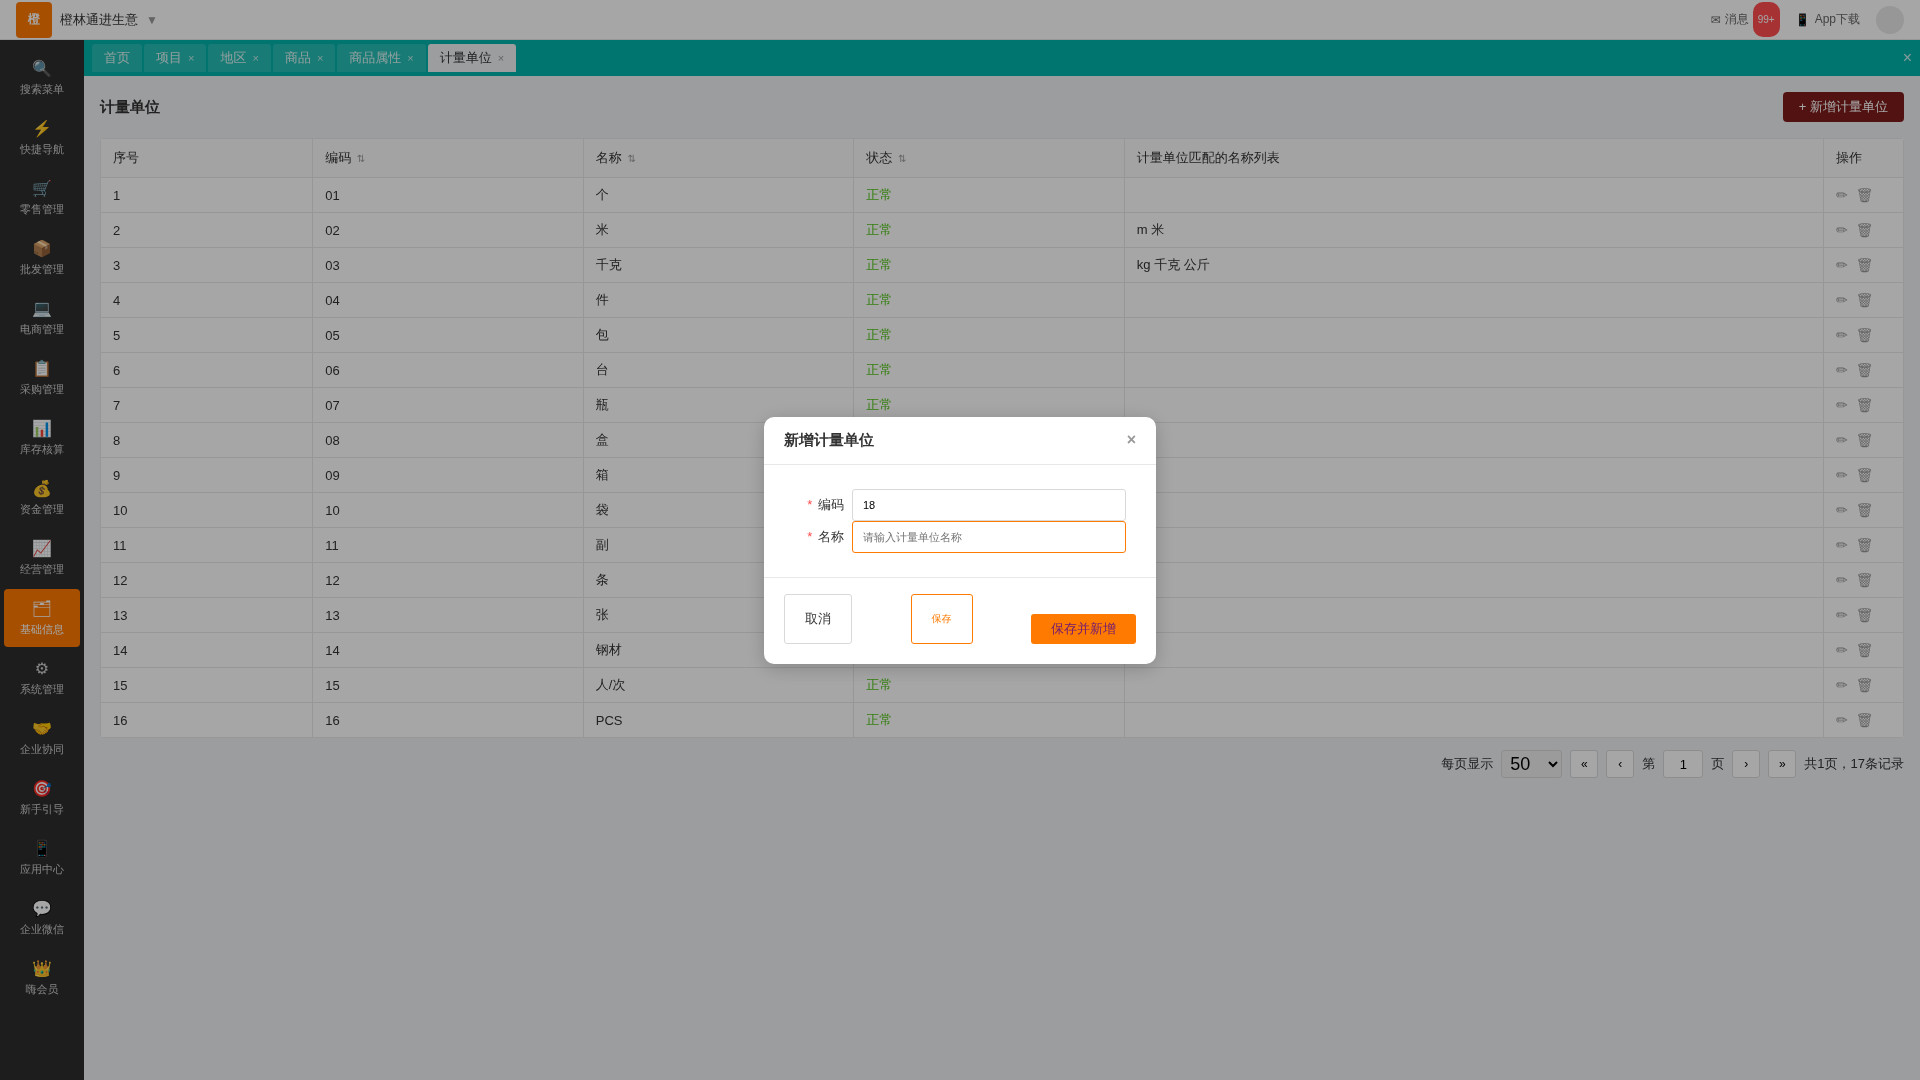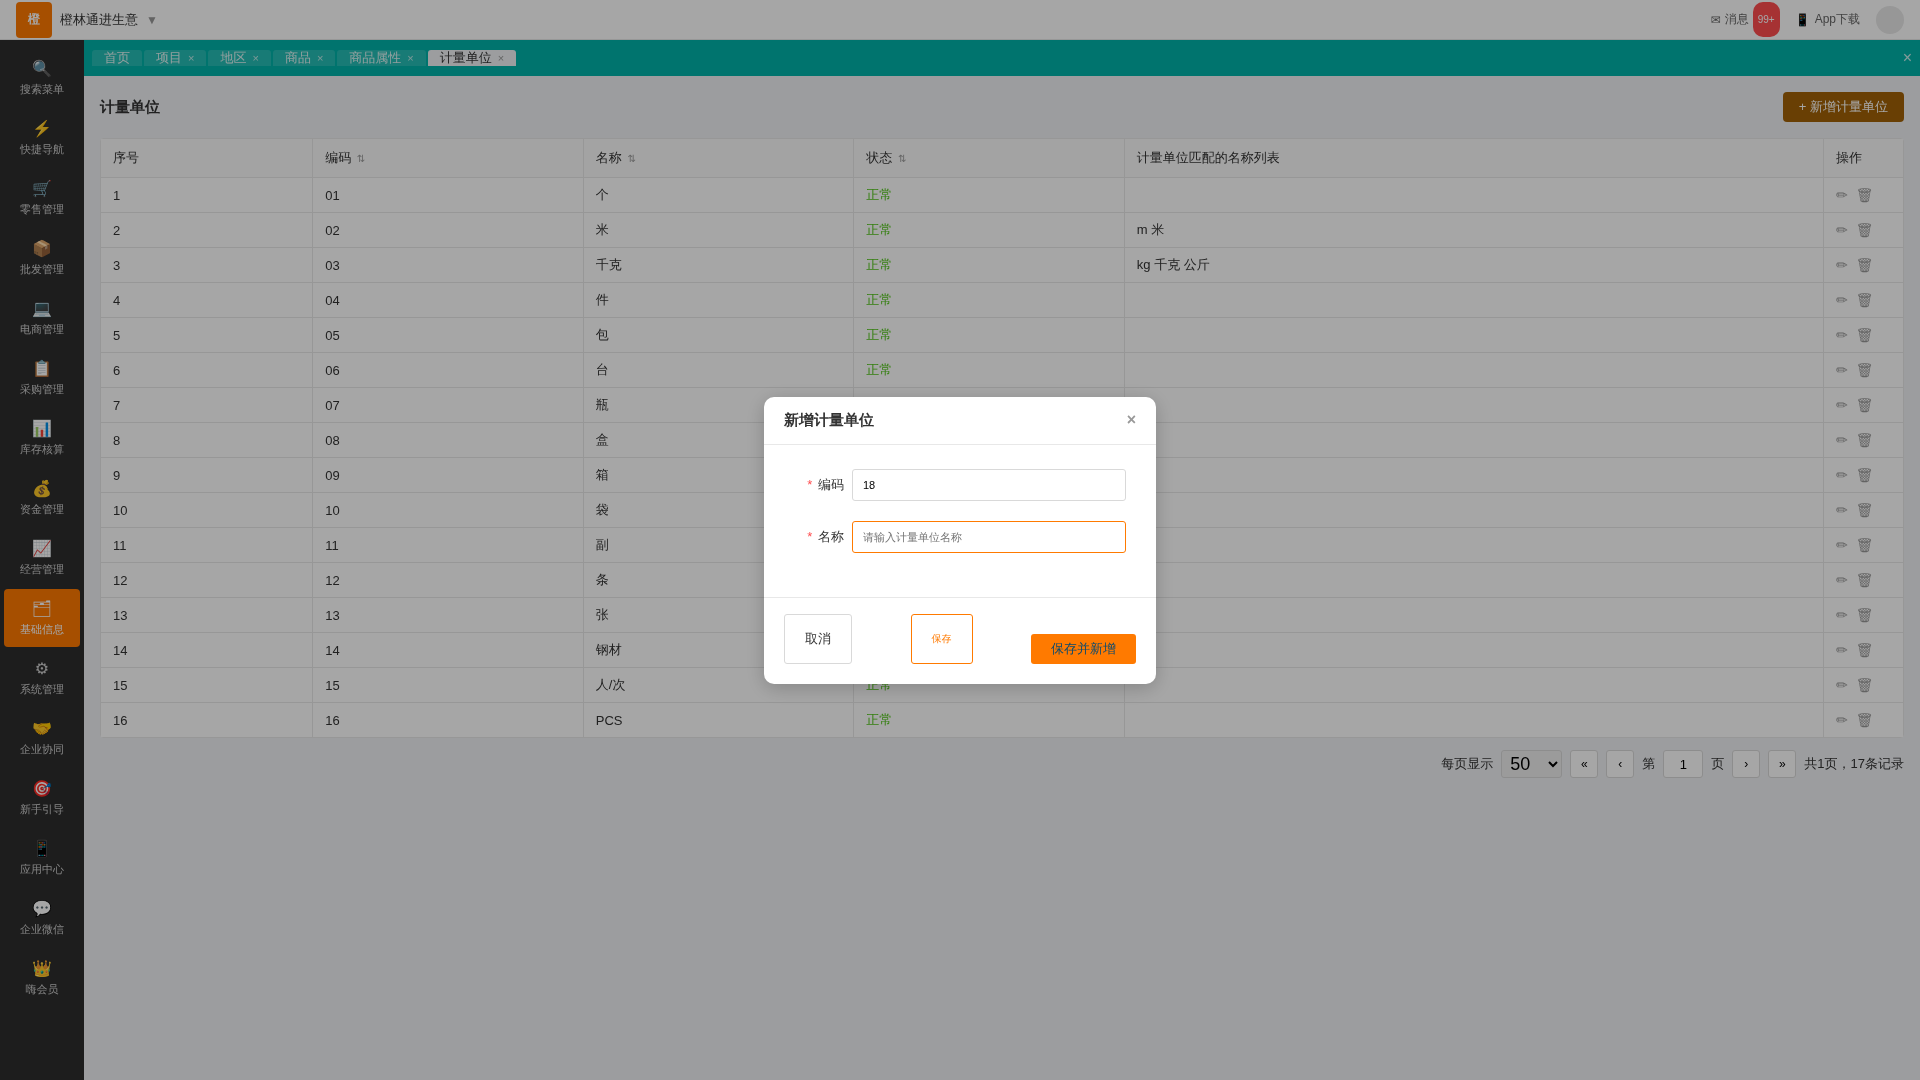--- a/index.html
+++ b/index.html
@@ -106,21 +106,21 @@
       align-items: center;
       height: 36px;
       padding: 0 8px;
       gap: 2px;
       flex-shrink: 0;
     }
     .tab-item {
       display: flex;
       align-items: center;
       padding: 0 12px;
-      height: 16px;
+      height: 28px;
       border-radius: 3px 3px 0 0;
       cursor: pointer;
       font-size: 13px;
       gap: 6px;
       color: rgba(255,255,255,0.85);
       background: rgba(255,255,255,0.15);
     }
     .tab-item.active {
       background: #f0f2f5;
       color: #333;
@@ -153,21 +153,21 @@
       align-items: center;
       justify-content: space-between;
       margin-bottom: 16px;
     }
     .page-title {
       font-size: 15px;
       font-weight: bold;
       color: #333;
     }
     .btn-add {
-      background: #a16207;
+      background: #7f1d1d;
       color: #fff;
       border: none;
       padding: 6px 16px;
       border-radius: 4px;
       cursor: pointer;
       font-size: 13px;
     }
 
     
     .data-table {
@@ -272,21 +272,20 @@
       cursor: pointer;
       color: #999;
       font-size: 16px;
     }
     .modal-body {
       padding: 24px 30px;
     }
     .form-row {
       display: flex;
       align-items: center;
-      margin-bottom: 20px;
       gap: 8px;
     }
     .form-label {
       width: 50px;
       text-align: right;
       font-size: 13px;
       color: #333;
       flex-shrink: 0;
     }
     .required-star {
@@ -326,21 +325,21 @@
       border: 1px solid #ff7a00;
       background: #fff;
       color: #ff7a00;
       border-radius: 3px;
       cursor: pointer;
       font-size: 10px;
     }
     .btn-save-new {
       padding: 6px 20px;
       background: #ff7a00;
-      color: #0c4a6e;
+      color: #701a75;
       border: none;
       border-radius: 3px;
       cursor: pointer;
       font-size: 13px;
       margin-top: 20px;
     }
   </style>
 </head>
 <body>
 

